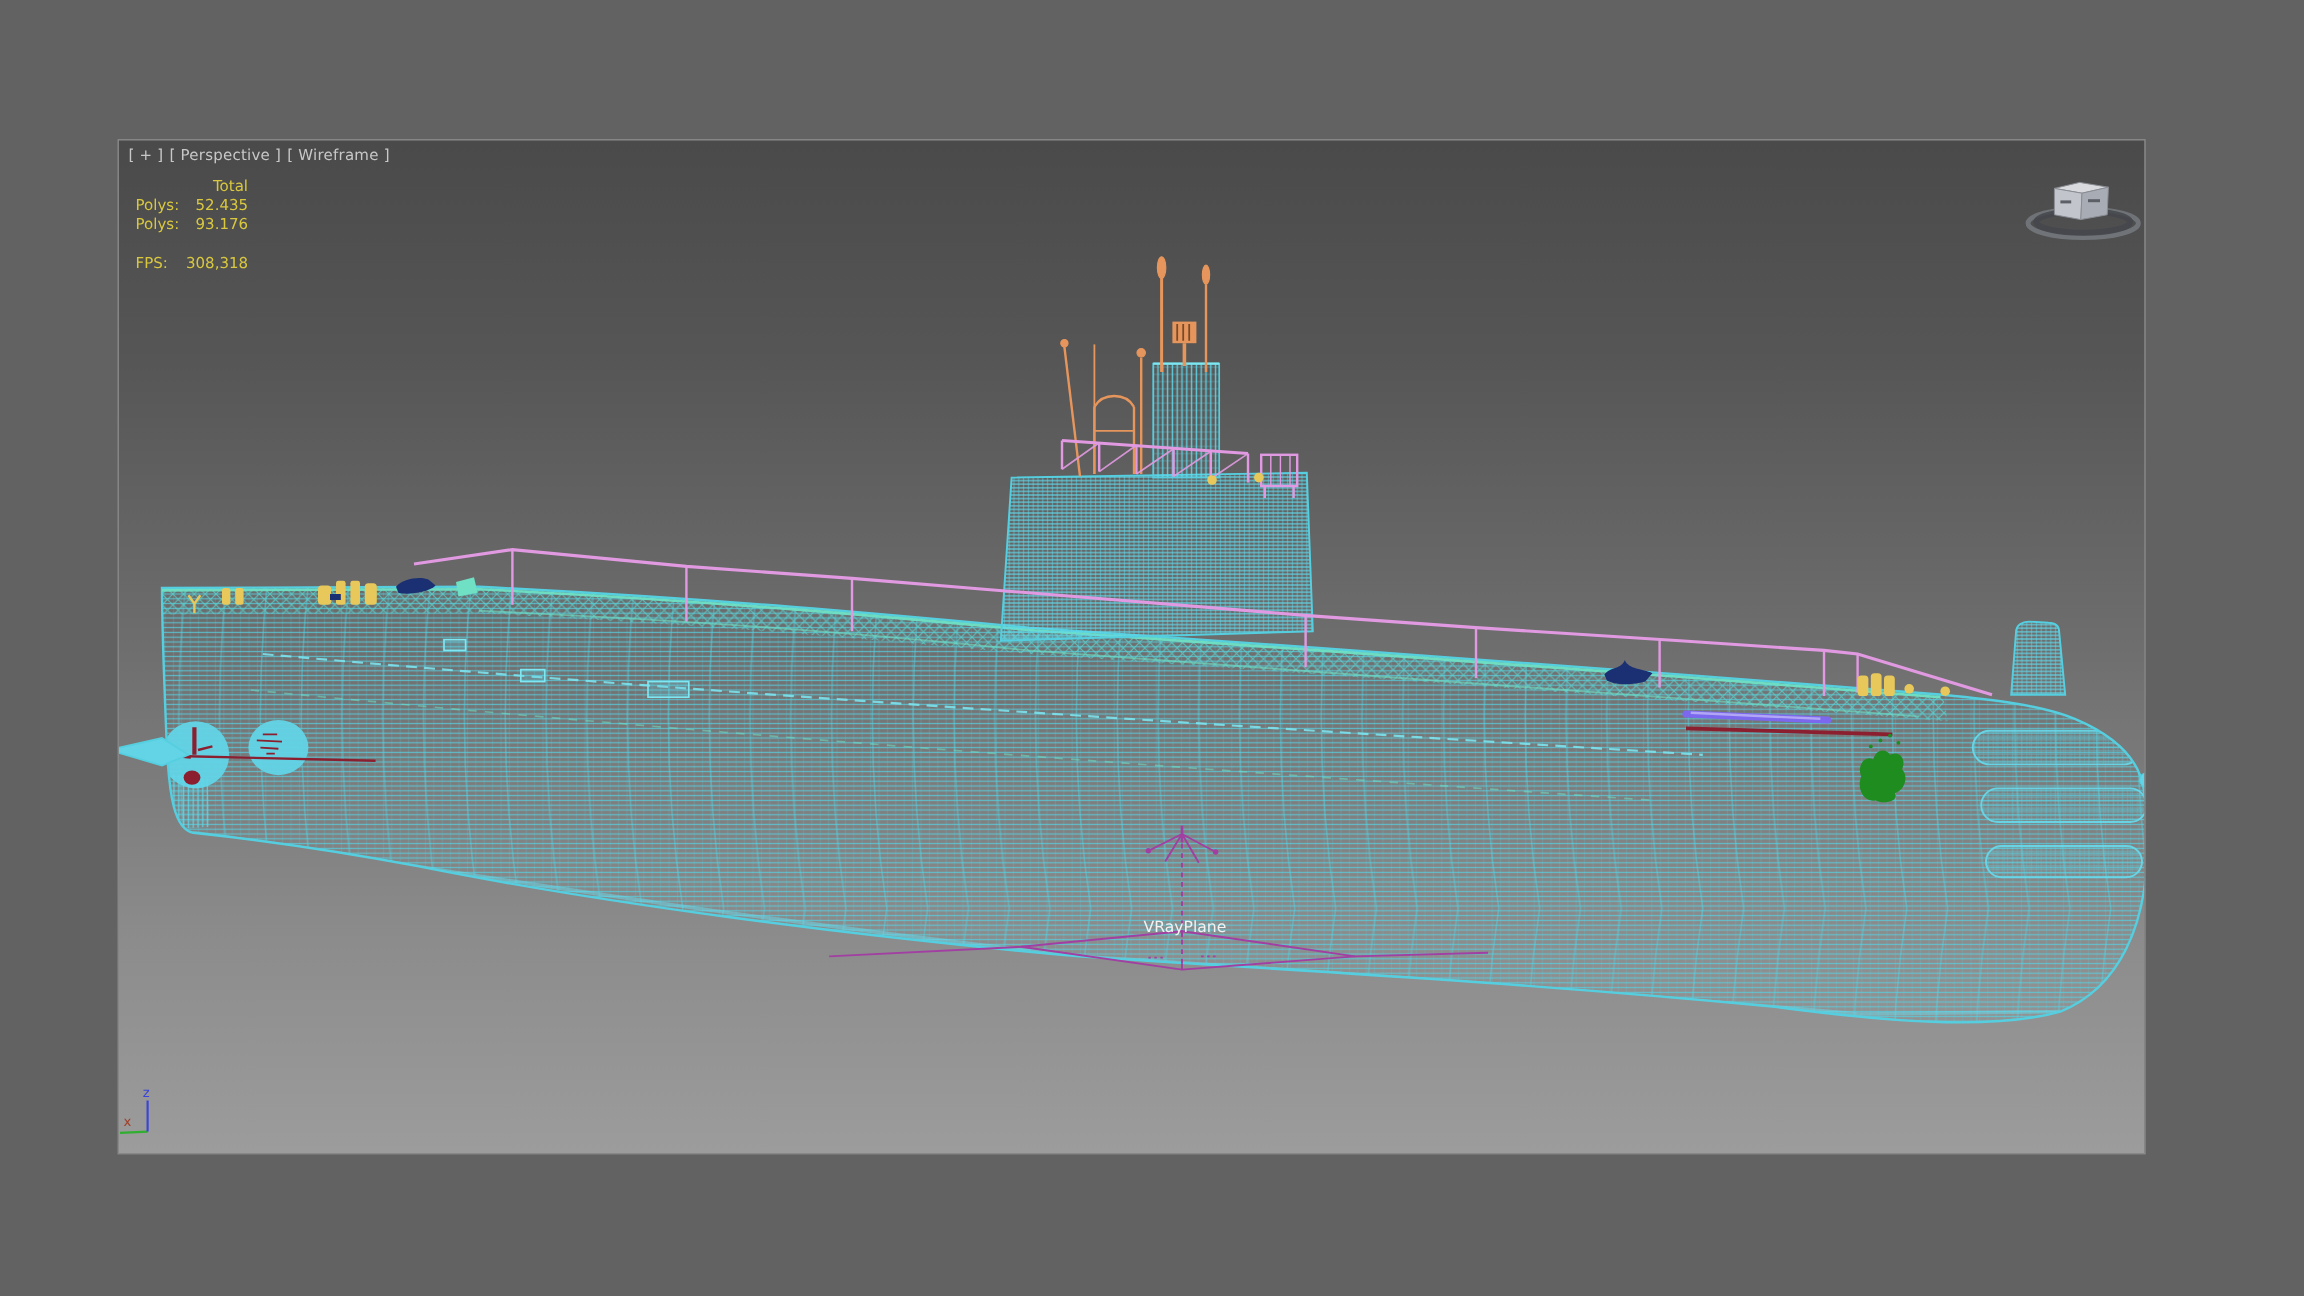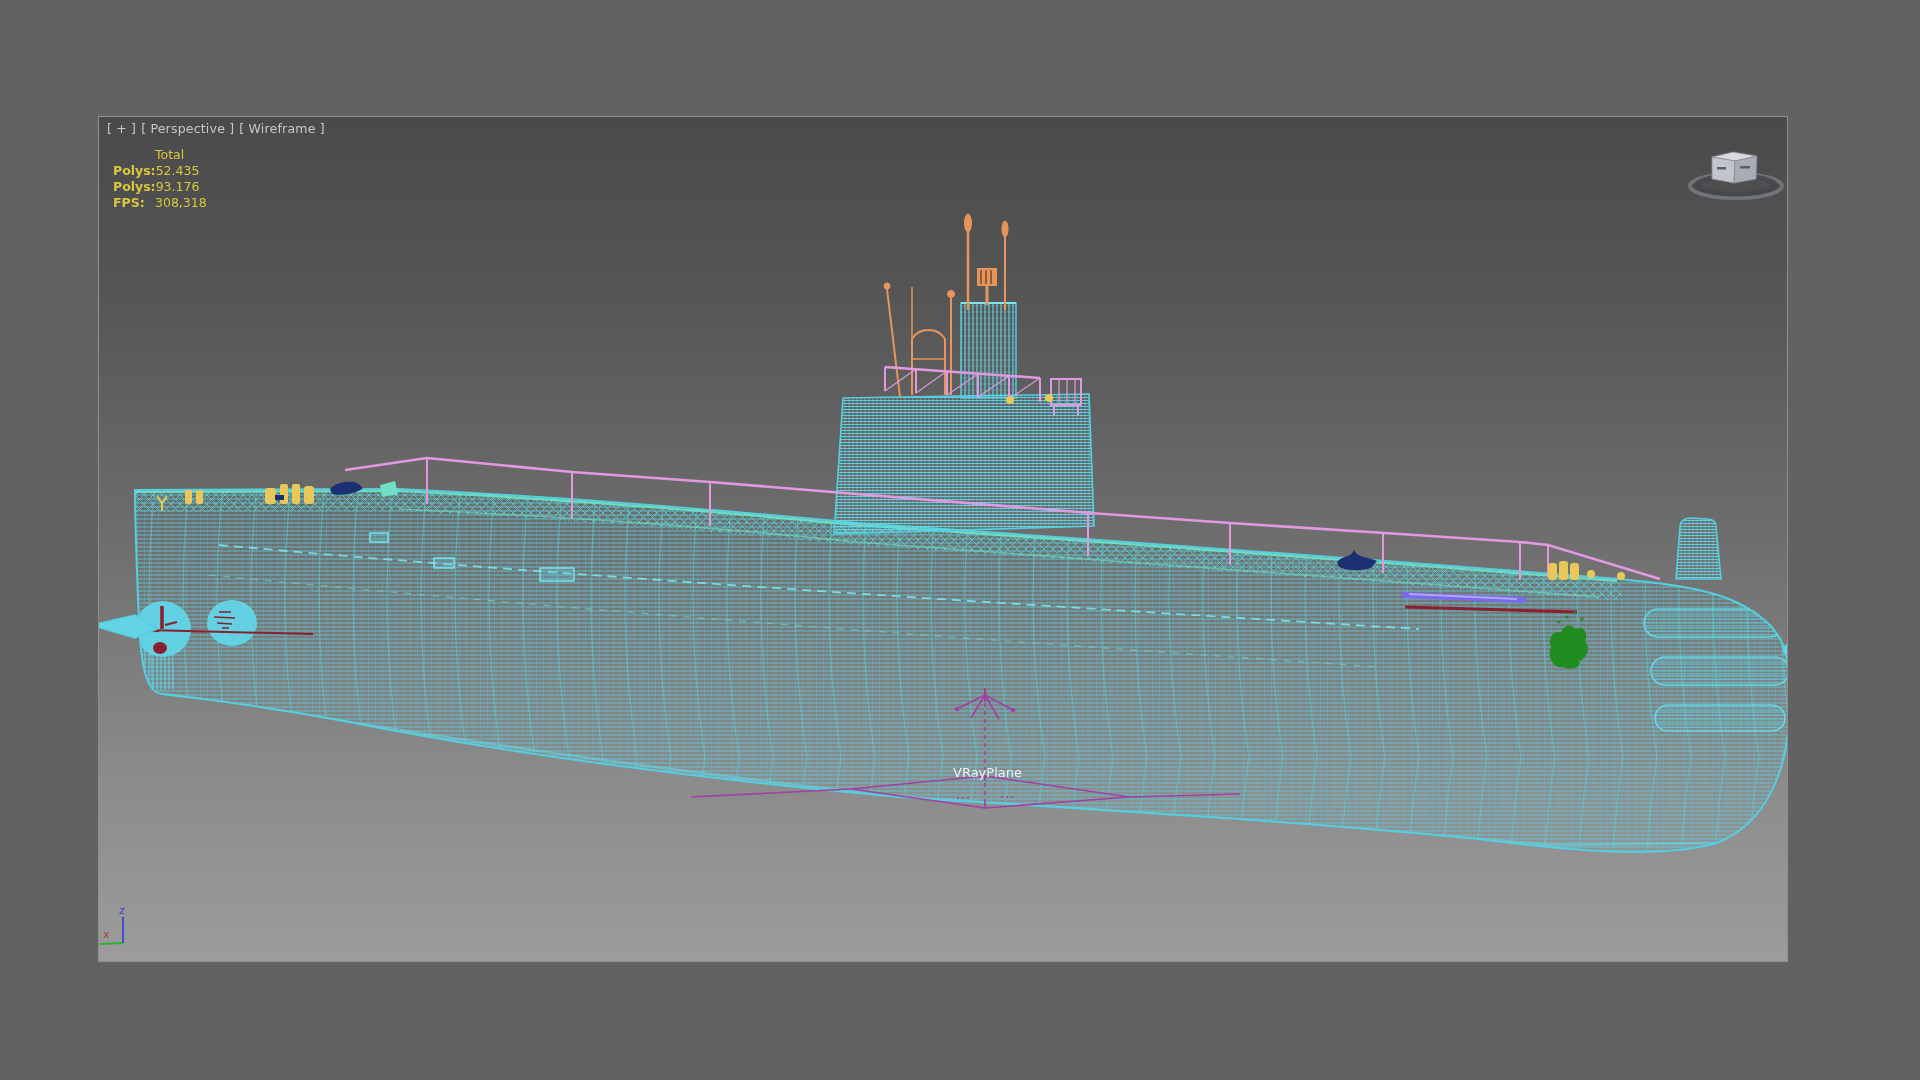--- a/index.html
+++ b/index.html
@@ -5,23 +5,23 @@
   html,body{margin:0;padding:0;background:#626262;}
   .stage{position:relative;width:1920px;height:1080px;background:#626262;overflow:hidden;
          font-family:"DejaVu Sans",sans-serif;}
   .viewport{position:absolute;left:99px;top:117px;width:1688px;height:844px;
             background:linear-gradient(to bottom,#4a4a4a 0%,#565656 22%,#6e6e6e 50%,#8b8b8b 78%,#9c9c9c 100%);
             outline:1px solid #8f8f8f;overflow:hidden;}
   .vp-label{position:absolute;left:8px;top:4px;color:#c8c8c8;font-size:12.5px;letter-spacing:.2px;
             display:flex;gap:5px;z-index:5;}
   .vp-label span{cursor:default;}
   .stats{position:absolute;left:14px;top:30px;color:#d9c83f;font-size:12.5px;z-index:5;}
-  .stats .row{display:flex;line-height:16px;}
-  .stats .lbl{min-width:42px;font-weight:bold;}
-  .stats .fps{}
+  .stats .row{display:flex;line-height:16px;justify-content:space-between;}
+  .stats .lbl{min-width:42px;}
+  .stats .fps{margin-top:16px;}
   svg.scene{position:absolute;left:0;top:0;width:100%;height:100%;}
   text{font-family:"DejaVu Sans",sans-serif;}
 </style>
 </head>
 <body>
 
 <div class="stage">
   <div class="viewport">
 
     <div class="vp-label">

